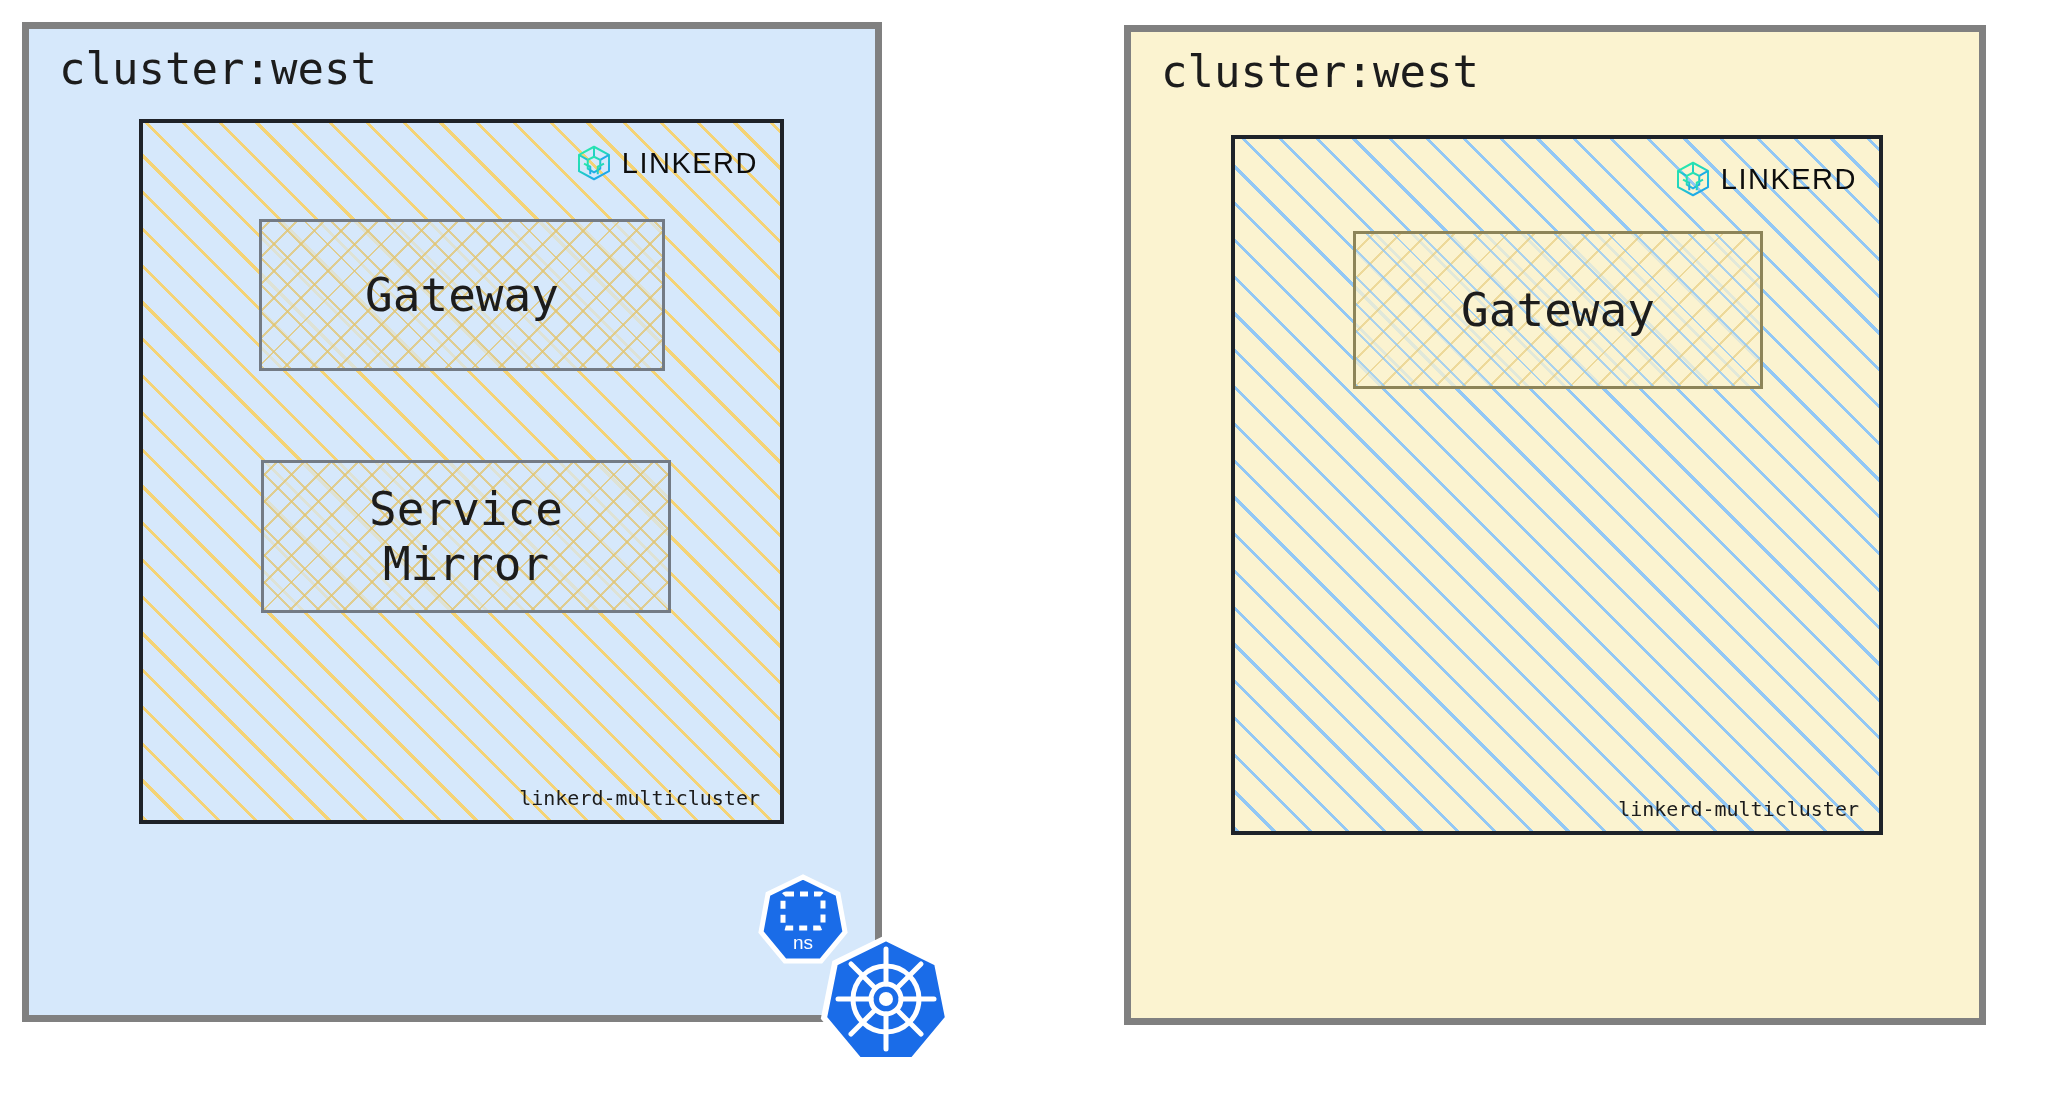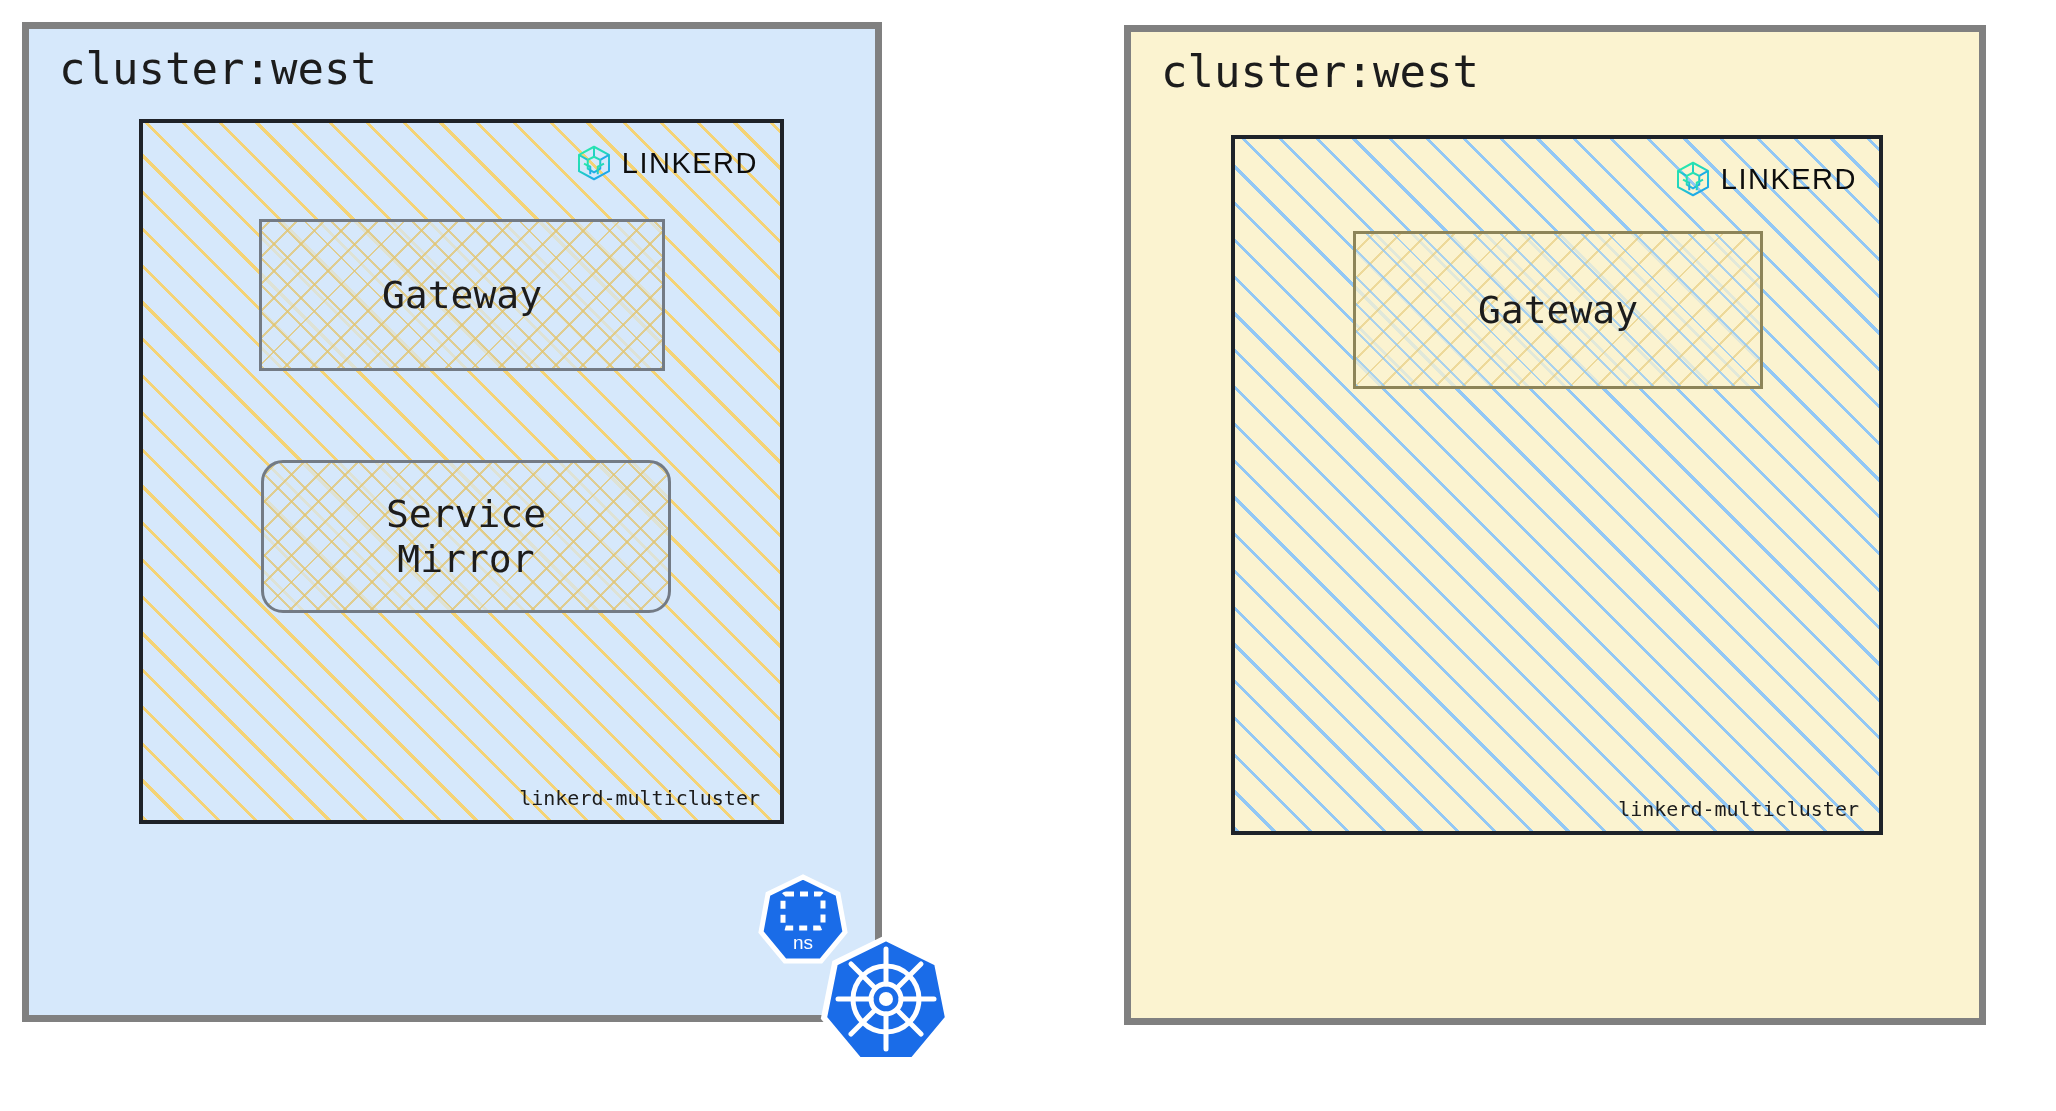--- a/index.html
+++ b/index.html
@@ -125,21 +125,21 @@
   .component {
     position: absolute;
     box-sizing: border-box;
     display: flex;
     align-items: center;
     justify-content: center;
     text-align: center;
   }
   .component .comp-label {
     font-family: "DejaVu Sans Mono", "Liberation Mono", monospace;
-    font-size: 38px;
+    font-size: 46px;
     line-height: 1.18;
     color: #1c1c1c;
     white-space: pre-line;
   }
   .west .component {
     border: 3px solid #737b85;
     background-color: rgba(214,232,251,0.72);
     background-image:
       repeating-linear-gradient(45deg,
         rgba(226,196,110,0.75) 0px,
@@ -172,21 +172,20 @@
     left: 116px;
     top: 96px;
     width: 406px;
     height: 152px;
   }
   .west .component.service-mirror {
     left: 118px;
     top: 337px;
     width: 410px;
     height: 153px;
-    border-radius: 22px;
   }
   .east .component.gateway {
     left: 118px;
     top: 92px;
     width: 410px;
     height: 158px;
   }
 
   
   .badge {

